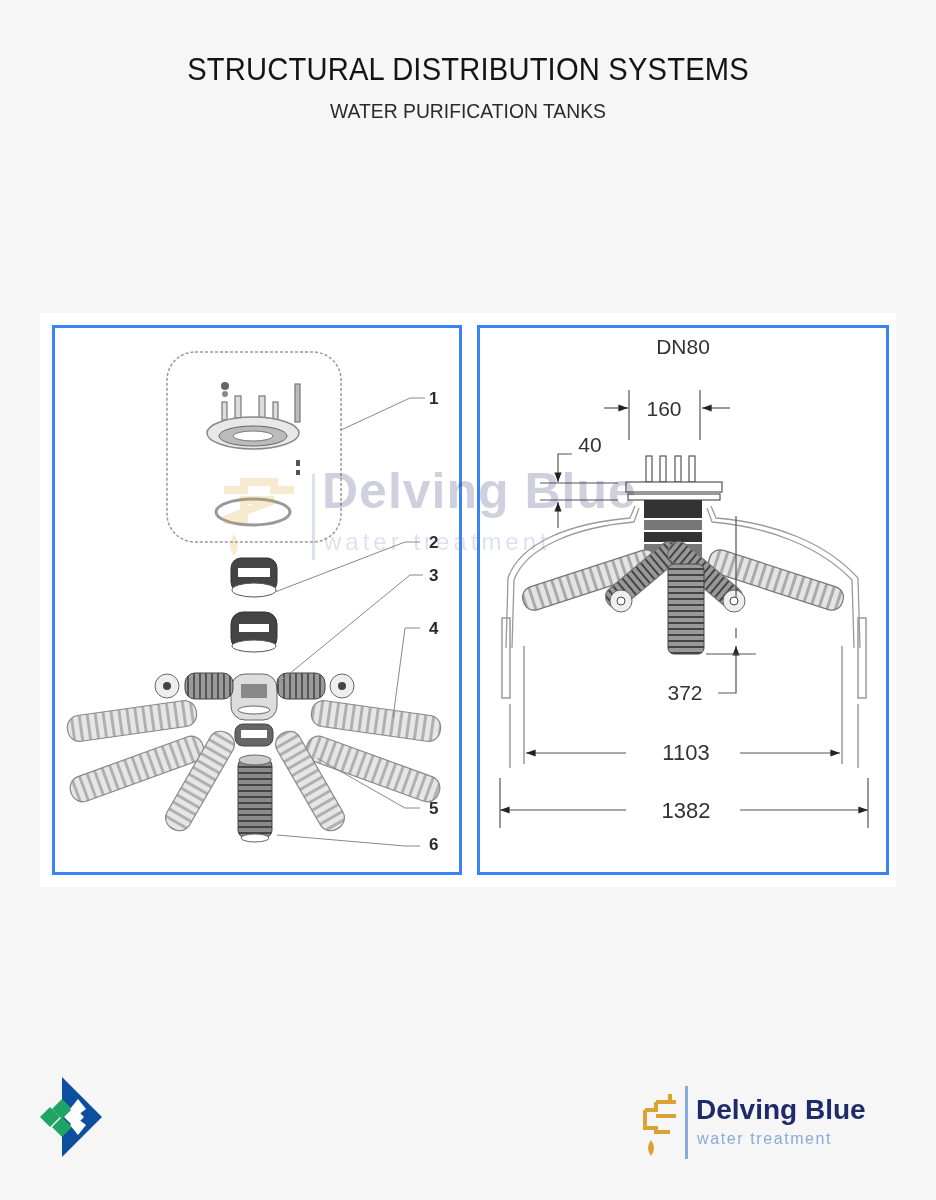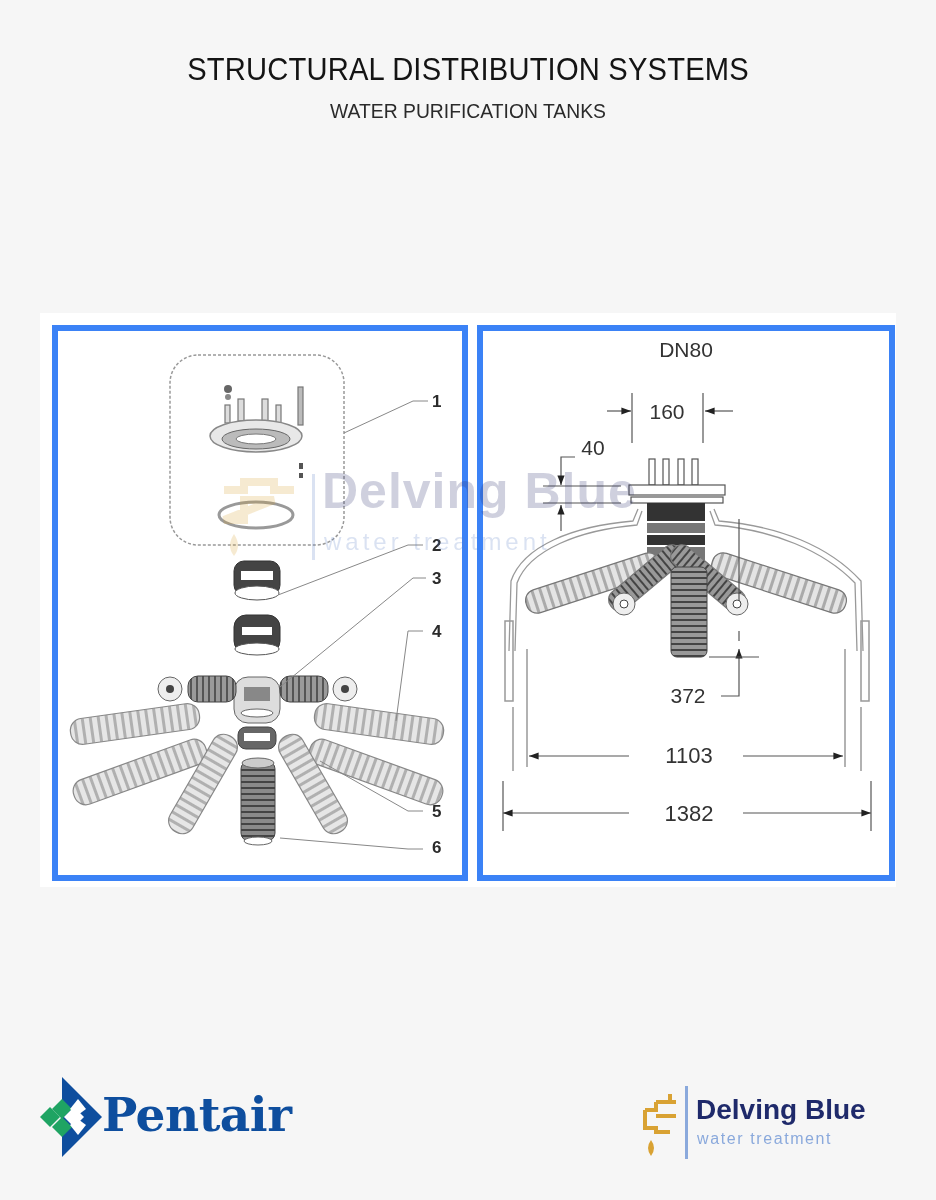--- a/index.html
+++ b/index.html
@@ -21,21 +21,21 @@
     position: absolute; left: 0; width: 936px; top: 99px;
     text-align: center; font-size: 21px; font-weight: 300;
     color: #2a2a2a;
     transform: scaleX(0.92);
   }
   .figure {
     position: absolute; left: 40px; top: 313px; width: 856px; height: 574px;
     background: #ffffff;
   }
   .panel {
-    position: absolute; border: 6px solid #3b82f6; background: #fff;
+    position: absolute; border: 3px solid #3b82f6; background: #fff;
   }
   .panel-left { left: 12px; top: 12px; width: 404px; height: 544px; }
   .panel-right { left: 437px; top: 12px; width: 406px; height: 544px; }
   svg text { font-family: "Liberation Sans", sans-serif; }
   .watermark {
     position: absolute; left: 214px; top: 466px; width: 540px; height: 100px;
     pointer-events: none; opacity: 0.22;
   }
   .wm-name {
     position: absolute; left: 108px; top: -4px; font-size: 50px; font-weight: 700;
@@ -286,21 +286,20 @@
 <div class="footer-left">
   <svg width="70" height="85" style="position:absolute;left:0;top:0">
     <polygon points="22,2 62,42 22,82" fill="#0e4e9e"></polygon>
     <polygon points="10,32 20,42 10,52 0,42" fill="#1fa463"></polygon>
     <polygon points="22,24 32,34 22,44 12,34" fill="#1fa463"></polygon>
     <polygon points="22,42 32,52 22,62 12,52" fill="#1fa463"></polygon>
     <polygon points="34,32 44,42 34,52 24,42" fill="#ffffff"></polygon>
     <polygon points="38,24 46,34 38,40 30,34" fill="#ffffff"></polygon>
     <polygon points="38,44 46,50 38,60 30,50" fill="#ffffff"></polygon>
   </svg>
-  <div class="pentair-text">Pentair</div>
 </div>
 
 <div class="footer-right">
   <svg width="40" height="80" style="position:absolute;left:2px;top:4px">
     <path d="M3,24 L3,42 L14,42 L14,46 L28,46 M28,16 L28,8 M14,16 L34,16 M14,16 L14,24 L3,24 M14,30 L34,30" fill="none" stroke="#d9a233" stroke-width="4"></path>
     <path d="M9,54 Q15,62 9,70 Q3,62 9,54 Z" fill="#d9a233"></path>
   </svg>
   <div class="db-bar"></div>
   <div class="db-name">Delving Blue</div>
   <div class="db-sub">water treatment</div>

